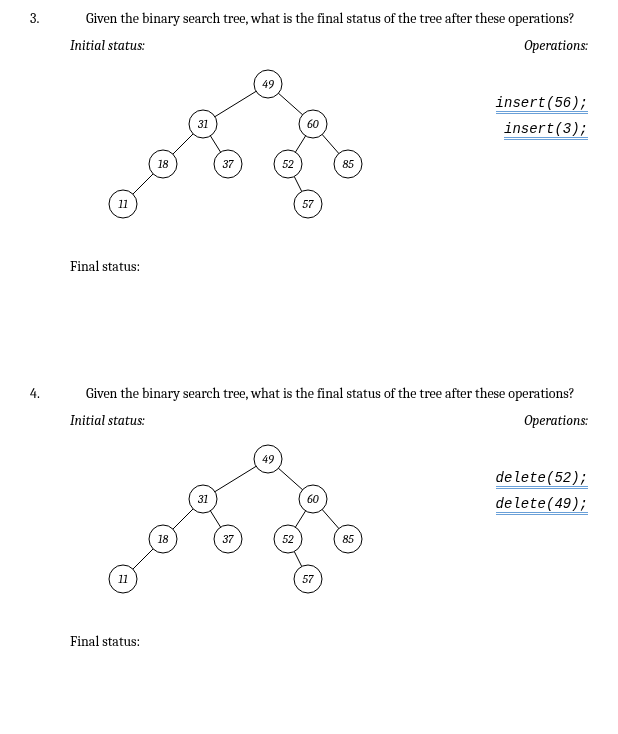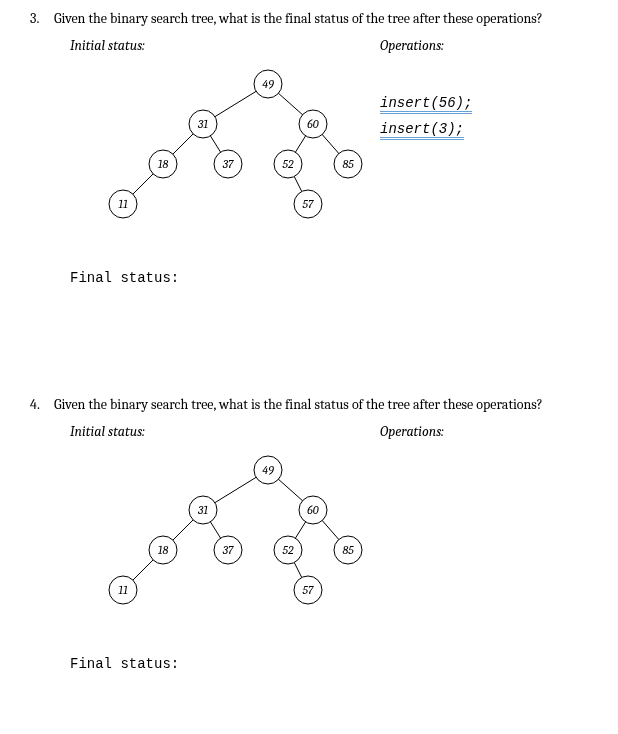--- a/index.html
+++ b/index.html
@@ -23,56 +23,57 @@
   .q-row {
     display: flex;
     align-items: flex-start;
   }
   .q-num {
     width: 24px;
     flex: 0 0 24px;
   }
   .q-text {
     flex: 1;
+    margin-left: 32px;
   }
   .status-row {
     display: flex;
     margin-top: 10px;
     font-style: italic;
   }
   .indent {
     width: 40px;
     flex: 0 0 40px;
   }
   .initial-col {
     flex: 0 0 300px;
   }
   .ops-col {
     flex: 1;
     padding-left: 10px;
+    text-align: right;
   }
   .ops-list {
     margin-top: 30px;
   }
   .op-line {
     font-family: "Courier New", monospace;
     font-size: 14px;
     color: #000;
     position: relative;
     display: inline-block;
     border-bottom: 3px double #6aa0d8;
     margin-bottom: 6px;
   }
   .tree-svg {
     display: block;
   }
   .final-status {
-    margin-top: 26px;
+    margin-top: 14px;
     margin-left: 40px;
-    font-family: Liberation Mono, monospace;
   }
   .spacer-after-final {
     height: 90px;
   }
 </style>
 </head>
 <body>
 
 <div class="page">
 
@@ -184,17 +185,23 @@
             <text x="243" y="60">60</text>
             <text x="93" y="100">18</text>
             <text x="158" y="100">37</text>
             <text x="218" y="100">52</text>
             <text x="278" y="100">85</text>
             <text x="53" y="140">11</text>
             <text x="238" y="140">57</text>
           </g>
         </svg>
       </div>
+      <div class="ops-col">
+        <div class="ops-list">
+          <span class="op-line">delete(52);</span><br>
+          <span class="op-line">delete(49);</span>
+        </div>
+      </div>
     </div>
     <div class="final-status">Final status:</div>
   </div>
 
 </div>
 
 </body></html>

